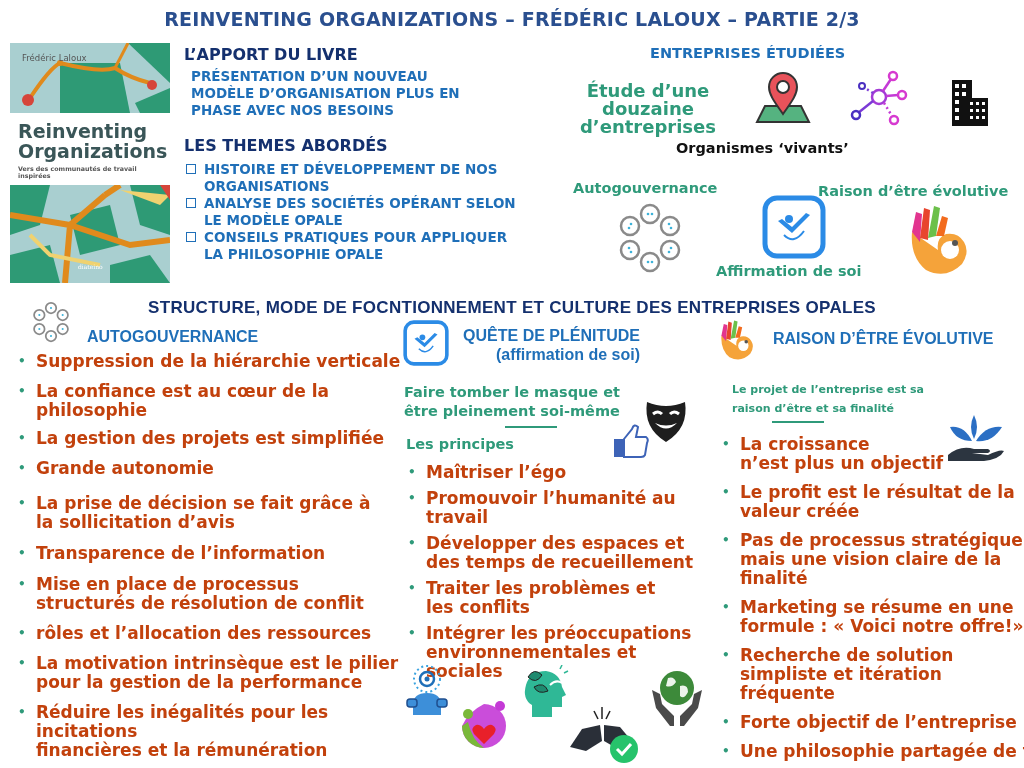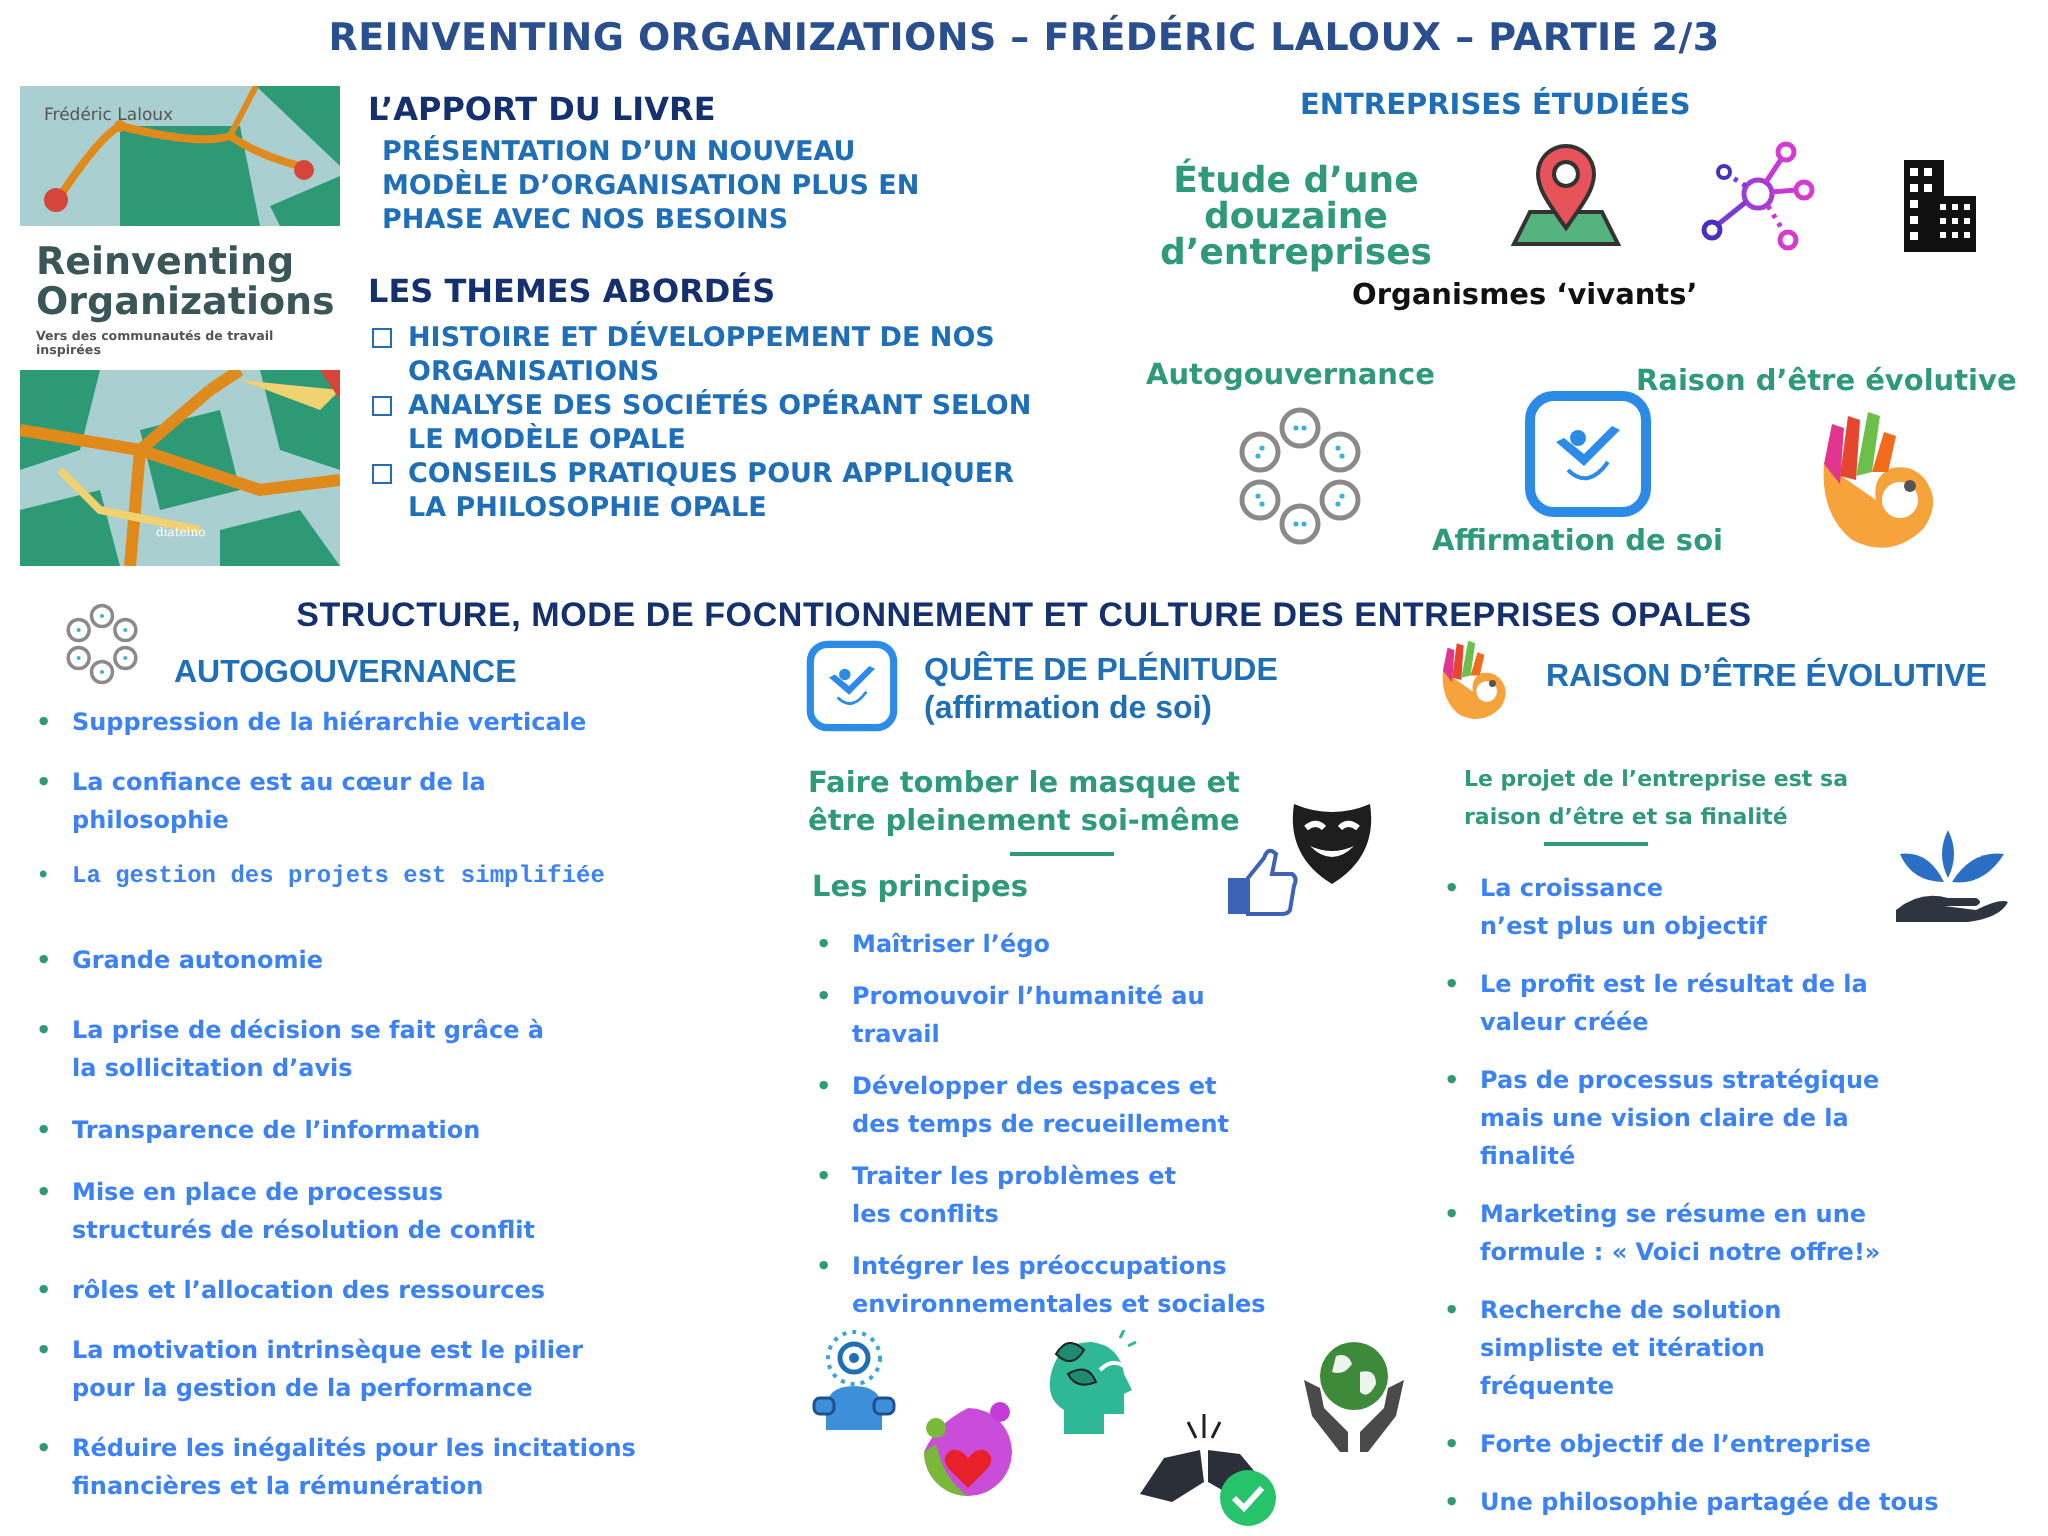--- a/index.html
+++ b/index.html
@@ -10,21 +10,21 @@
   .h-dark { color:#14306e; font-size:16px; }
   .blue { color:#1f6fb8; }
   .green { color:#2f9a7a; }
   .black { color:#111; }
   .upper-blue { font-size:13.5px; line-height:17px; color:#1f6fb8; }
   .theme-item { font-size:13.5px; line-height:17px; color:#1f6fb8; position:relative; padding-left:18px; }
   .theme-item .box { position:absolute; left:0; top:3px; width:10px; height:10px; border:1.5px solid #1f6fb8; }
   .sec-title { font-family:"Liberation Sans", sans-serif; font-weight:bold; font-size:17px; color:#14306e; letter-spacing:0.3px; }
   .col-head { font-family:"Liberation Sans", sans-serif; font-weight:bold; font-size:16px; color:#1f6fb8; }
   ul.bul { list-style:none; }
-  ul.bul li { position:relative; padding-left:22px; font-size:12px; line-height:19px; color:#3b82f6; }
+  ul.bul li { position:relative; padding-left:22px; font-size:17px; line-height:19px; color:#c2410c; }
   ul.bul li::before { content:"•"; position:absolute; left:4px; top:0; font-size:12px; color:#2f9a7a; }
   .divider { height:1.5px; background:#2f9a7a; }
   
   .book { left:10px; top:43px; width:160px; height:240px; }
   .book .top, .book .bot { position:absolute; left:0; width:160px; overflow:hidden; }
   .book .top { top:0; height:70px; background:#a9cfd0; }
   .book .bot { top:142px; height:98px; background:#a9cfd0; }
   .book .author { position:absolute; left:12px; top:10px; font-size:8.5px; color:#555; font-weight:normal; font-family:"DejaVu Sans", sans-serif; }
   .book .name { position:absolute; left:8px; top:78px; font-size:19px; line-height:20px; color:#3a5658; font-family:"DejaVu Sans", sans-serif; font-weight:bold; }
   .book .sub { position:absolute; left:8px; top:122px; font-size:6.3px; color:#555; font-family:"DejaVu Sans", sans-serif; }
@@ -250,21 +250,21 @@
 
 <div class="abs col-head" style="left:87px; top:328px;">AUTOGOUVERNANCE</div>
 <ul class="abs bul" style="left:14px; top:352px; width:390px;">
   <li style="margin-bottom:11px;">
       <div>Suppression de la hiérarchie verticale</div>
     </li>
   <li style="margin-bottom:9px;">
       <div>La confiance est au cœur de la</div>
       <div>philosophie</div>
     </li>
-  <li style="margin-bottom:23px;font-family:Liberation Mono, monospace;">
+  <li style="margin-bottom:11px;">
       <div>La gestion des projets est simplifiée</div>
     </li>
   <li style="margin-bottom:16px;">
       <div>Grande autonomie</div>
     </li>
   <li style="margin-bottom:12px;">
       <div>La prise de décision se fait grâce à</div>
       <div>la sollicitation d’avis</div>
     </li>
   <li style="margin-bottom:12px;">
@@ -280,21 +280,21 @@
   <li style="margin-bottom:11px;">
       <div>La motivation intrinsèque est le pilier</div>
       <div>pour la gestion de la performance</div>
     </li>
   <li>
       <div>Réduire les inégalités pour les incitations</div>
       <div>financières et la rémunération</div>
     </li>
 </ul>
 
-<div class="abs col-head" style="left:462px; top:326px; width:200px; text-align:left; line-height:19px;">
+<div class="abs col-head" style="left:440px; top:326px; width:200px; text-align:right; line-height:19px;">
   <div>QUÊTE DE PLÉNITUDE</div>
   <div>(affirmation de soi)</div>
 </div>
 <div class="abs green" style="left:404px; top:383px; font-size:14.5px; line-height:19px;">
   <div>Faire tomber le masque et</div>
   <div>être pleinement soi-même</div>
 </div>
 <div class="abs divider" style="left:505px; top:426px; width:52px;"></div>
 
 <div class="icon" style="left:643px; top:398px;">

